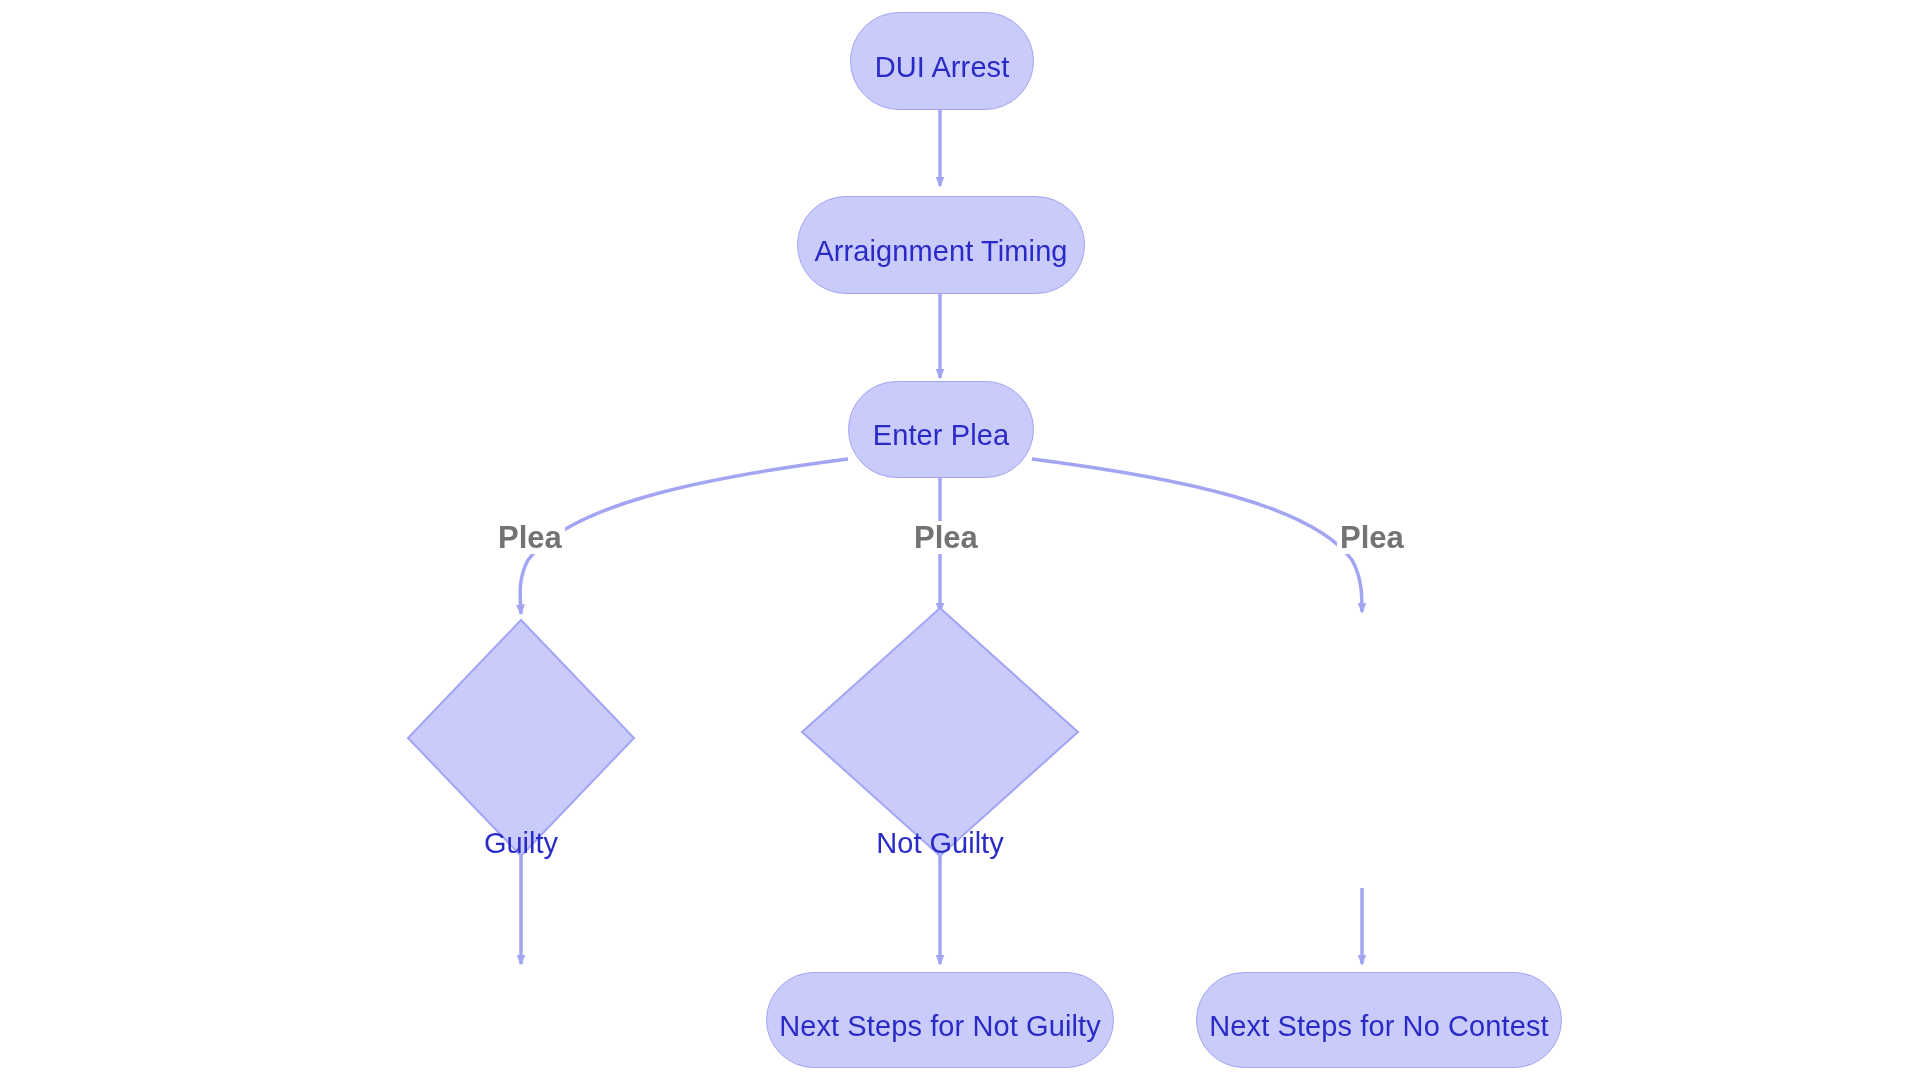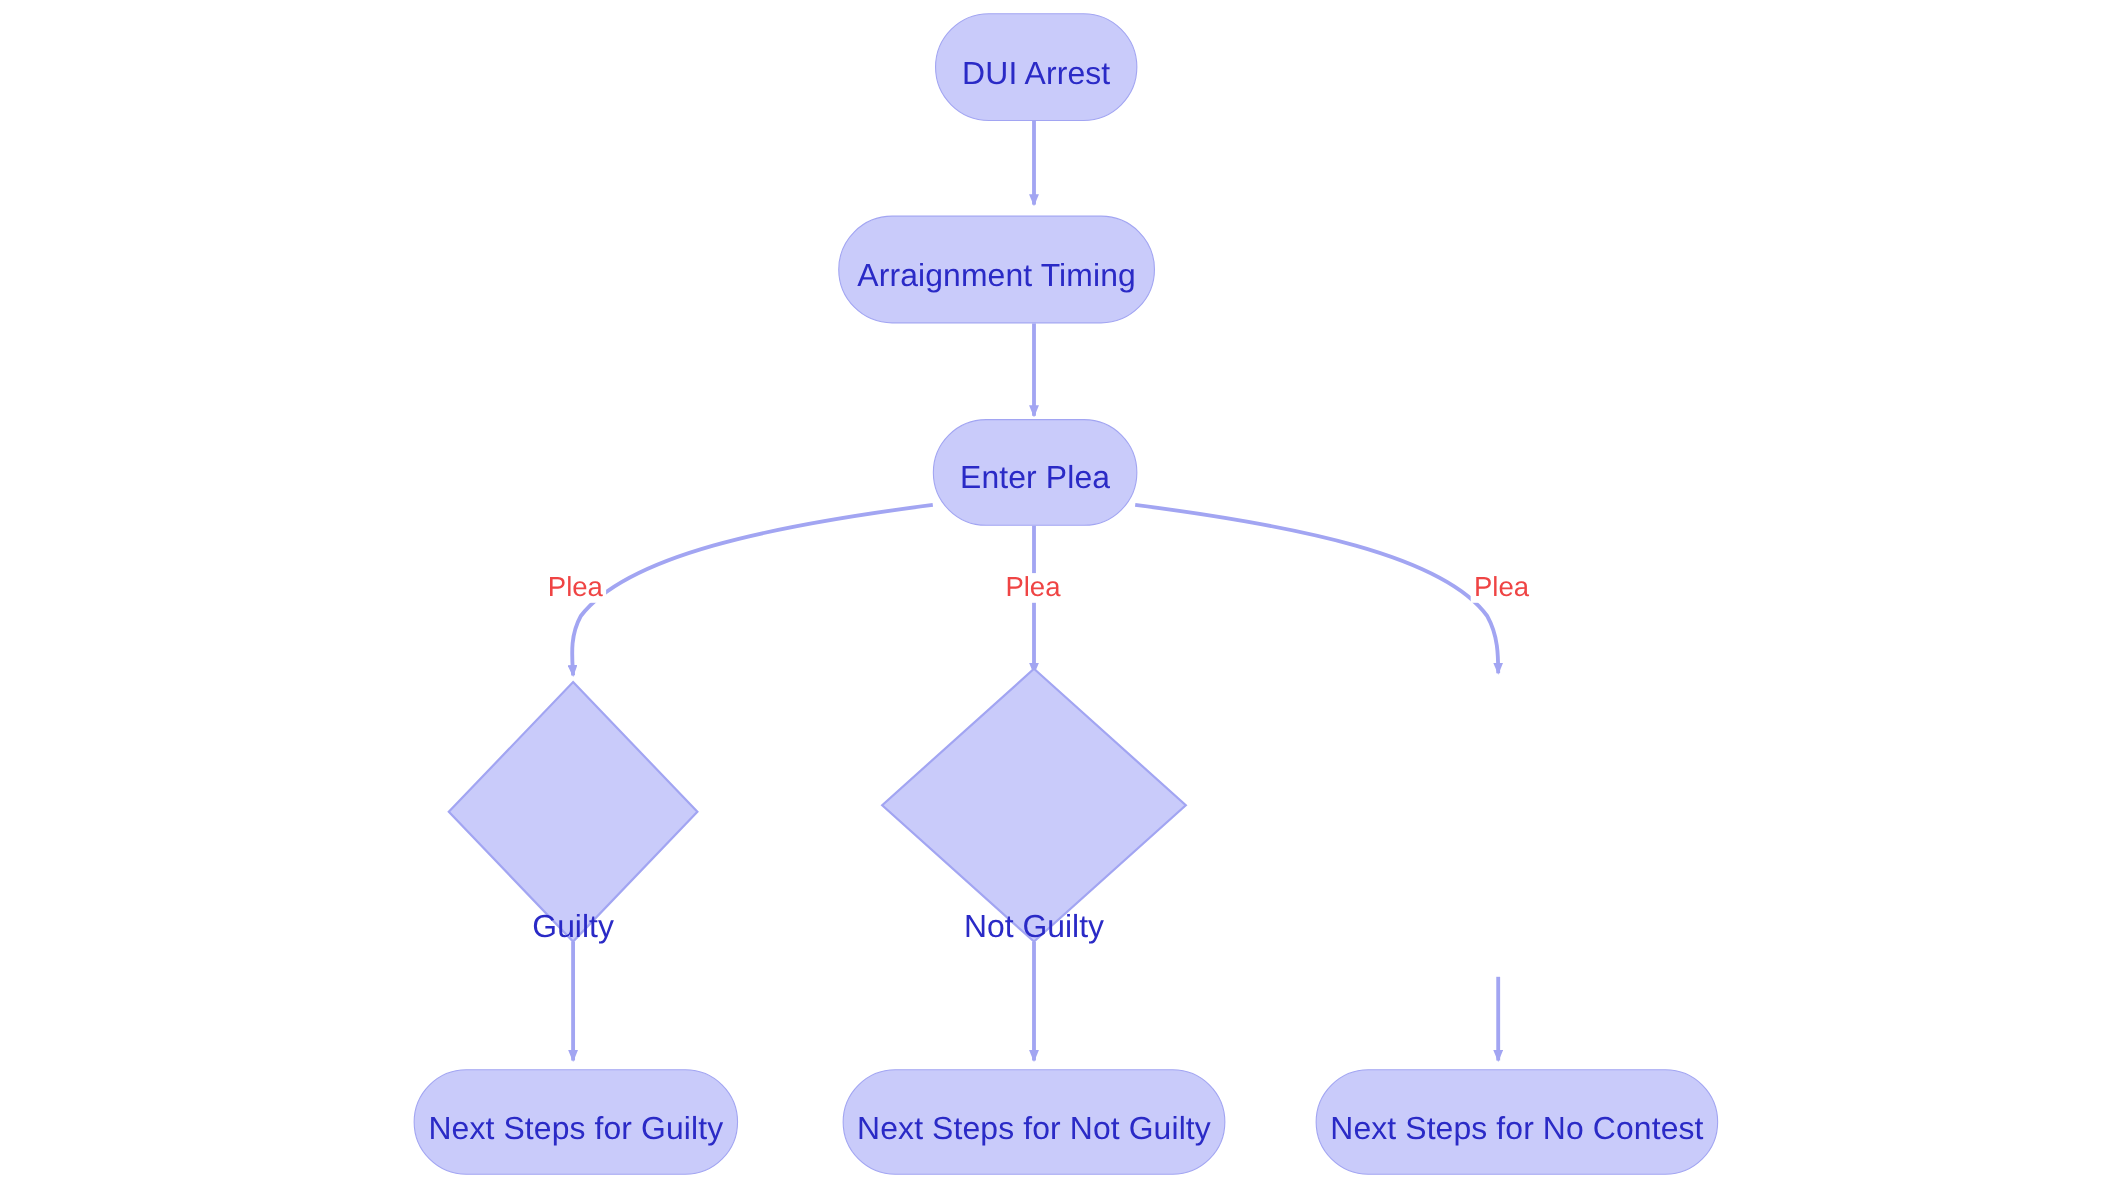--- a/index.html
+++ b/index.html
@@ -63,27 +63,28 @@
     position: absolute;
     left: 0;
     top: 0;
   }
   .diamond .diamond-label {
     position: relative;
     z-index: 2;
   }
   .edge-label {
     position: absolute;
-    color: #ef4444;
+    color: #737373;
     background: #ffffff;
-    font-size: 25px;
+    font-size: 31px;
     font-family: "Liberation Sans", sans-serif;
     line-height: 1;
     white-space: nowrap;
     padding: 1px 3px;
+    font-weight: bold;
   }
 </style>
 </head>
 <body>
 
 <div id="canvas">
 
   <svg id="edges" viewBox="0 0 1920 1083" width="1920" height="1083" xmlns="http://www.w3.org/2000/svg">
     <defs>
       <marker id="arrowhead" markerWidth="11" markerHeight="9" refX="9.5" refY="4.5" orient="auto" markerUnits="userSpaceOnUse">
@@ -106,21 +107,21 @@
     <path d="M 940,856 L 940,964" stroke="#a2a5f2" stroke-width="3.5" fill="none" marker-end="url(#arrowhead)"></path>
 
     <path d="M 1362,888 L 1362,964" stroke="#a2a5f2" stroke-width="3.5" fill="none" marker-end="url(#arrowhead)"></path>
   </svg>
 
   <div class="node" style="left:850px; top:12px; width:184px; height:98px;">
     <span class="node-label">DUI Arrest</span>
   </div>
 
 
-  <div class="node" style="left:762px; top:196px; width:288px; height:98px;">
+  <div class="node" style="left:797px; top:196px; width:288px; height:98px;">
     <span class="node-label">Arraignment Timing</span>
   </div>
 
   <div class="node" style="left:848px; top:381px; width:186px; height:97px;">
     <span class="node-label">Enter Plea</span>
   </div>
 
   <div class="edge-label" style="left:495px; top:521px;">
     <span>Plea</span>
   </div>
@@ -139,23 +140,20 @@
   </div>
 
   <div class="diamond" style="left:800px; top:606px; width:280px; height:252px;">
     <svg width="280" height="252" viewBox="0 0 280 252">
       <polygon points="140,2 278,126 140,250 2,126" fill="#c9cbfa" stroke="#a2a5f2" stroke-width="2"></polygon>
     </svg>
     <span class="diamond-label">Not Guilty</span>
   </div>
 
 
-  <div class="node" style="left:376px; top:972px; width:295px; height:96px;">
-    <span class="node-label">Next Steps for Guilty</span>
-  </div>
 
   <div class="node" style="left:766px; top:972px; width:348px; height:96px;">
     <span class="node-label">Next Steps for Not Guilty</span>
   </div>
 
   <div class="node" style="left:1196px; top:972px; width:366px; height:96px;">
     <span class="node-label">Next Steps for No Contest</span>
   </div>
 
 </div>

